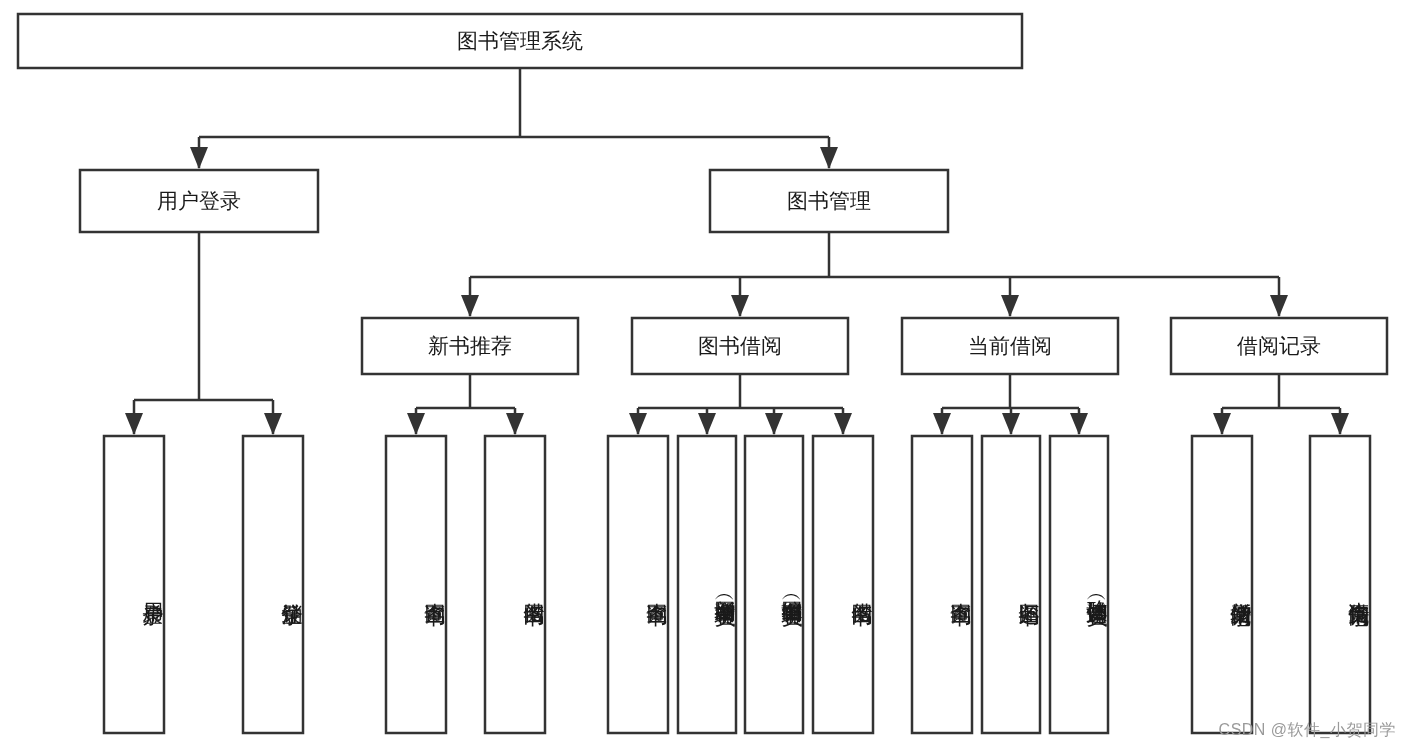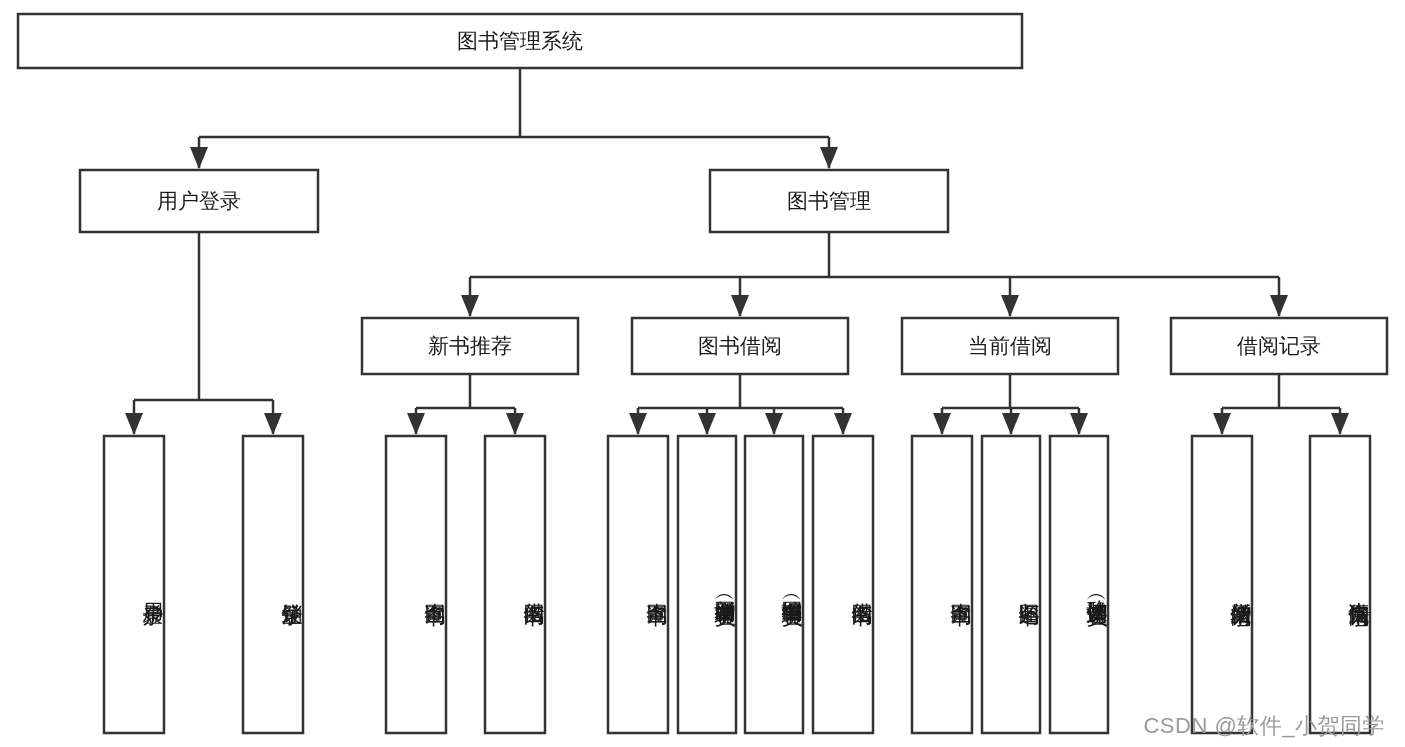--- a/index.html
+++ b/index.html
@@ -64,24 +64,24 @@
   }
   .vlabel-wrap {
     position: absolute;
     display: flex;
     align-items: flex-start;
     justify-content: center;
     pointer-events: none;
   }
   .watermark {
     position: absolute;
-    right: 20px;
+    right: 9px;
     bottom: 6px;
     font-family: "Liberation Sans", "DejaVu Sans", sans-serif;
-    font-size: 22px;
+    font-size: 16px;
     color: #9a9a9a;
     letter-spacing: 0.5px;
     white-space: nowrap;
   }
 </style>
 </head>
 <body>
 
 <div id="diagram-root">
 

